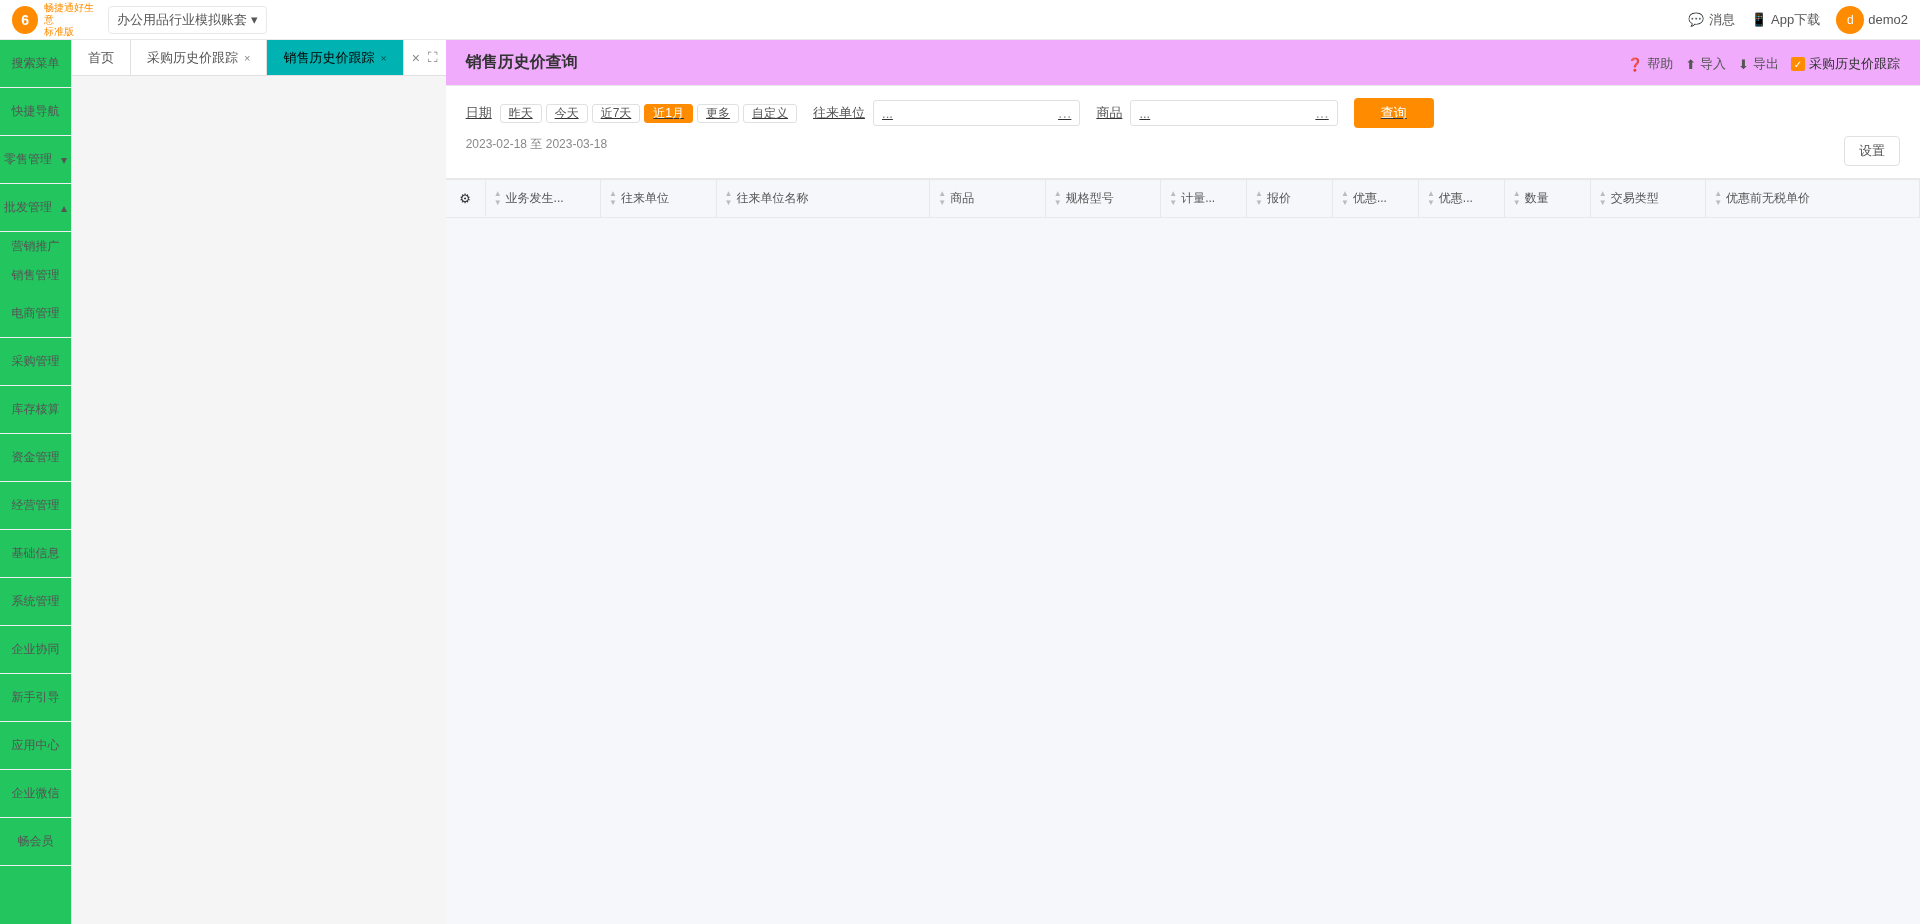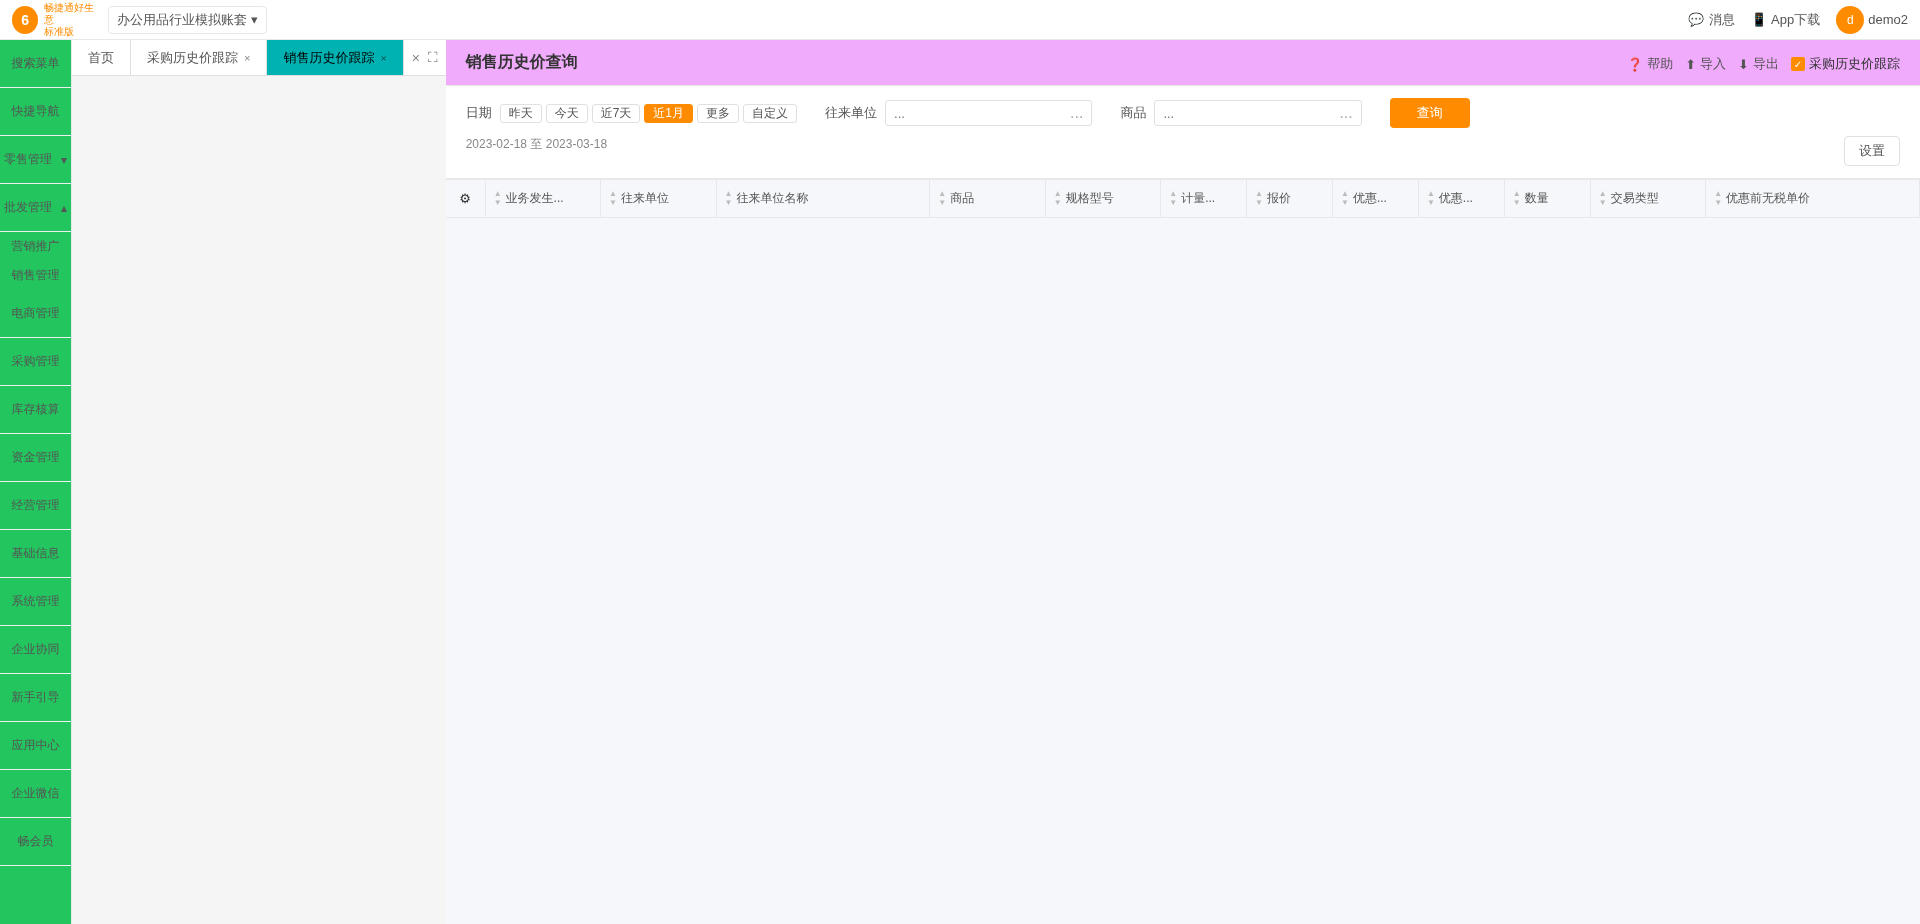--- a/index.html
+++ b/index.html
@@ -230,22 +230,23 @@
 
     
     .search-panel {
       background: #fff;
       padding: 12px 20px;
       border-bottom: 1px solid #e8e8e8;
     }
     .search-row {
       display: flex;
       align-items: center;
-      gap: 28px;
+      gap: 16px;
       flex-wrap: wrap;
+      text-decoration: underline;
     }
     .search-field {
       display: flex;
       align-items: center;
       gap: 8px;
     }
     .search-label {
       font-size: 13px;
       color: #555;
       white-space: nowrap;

